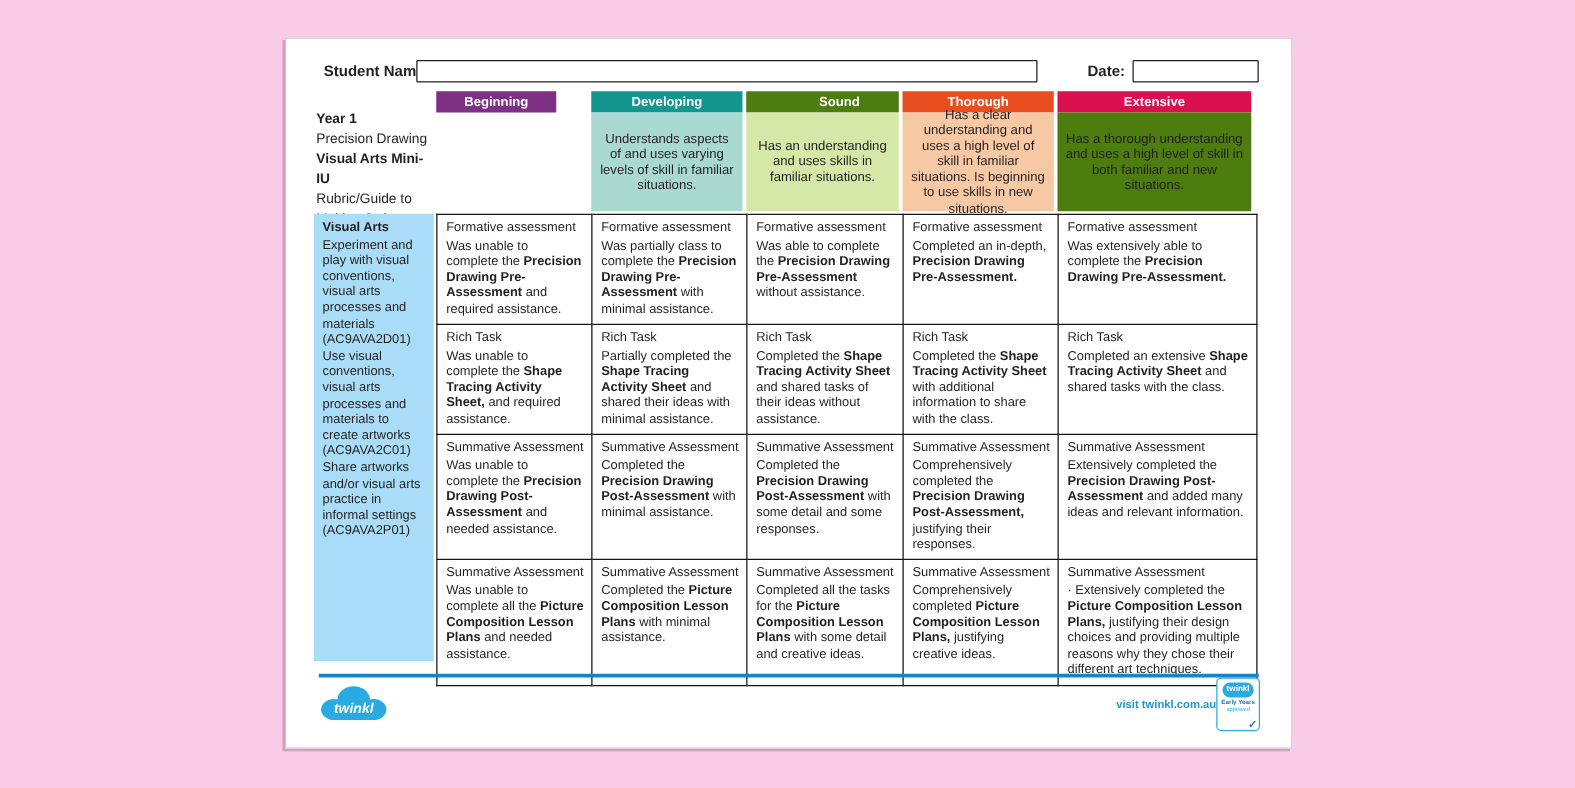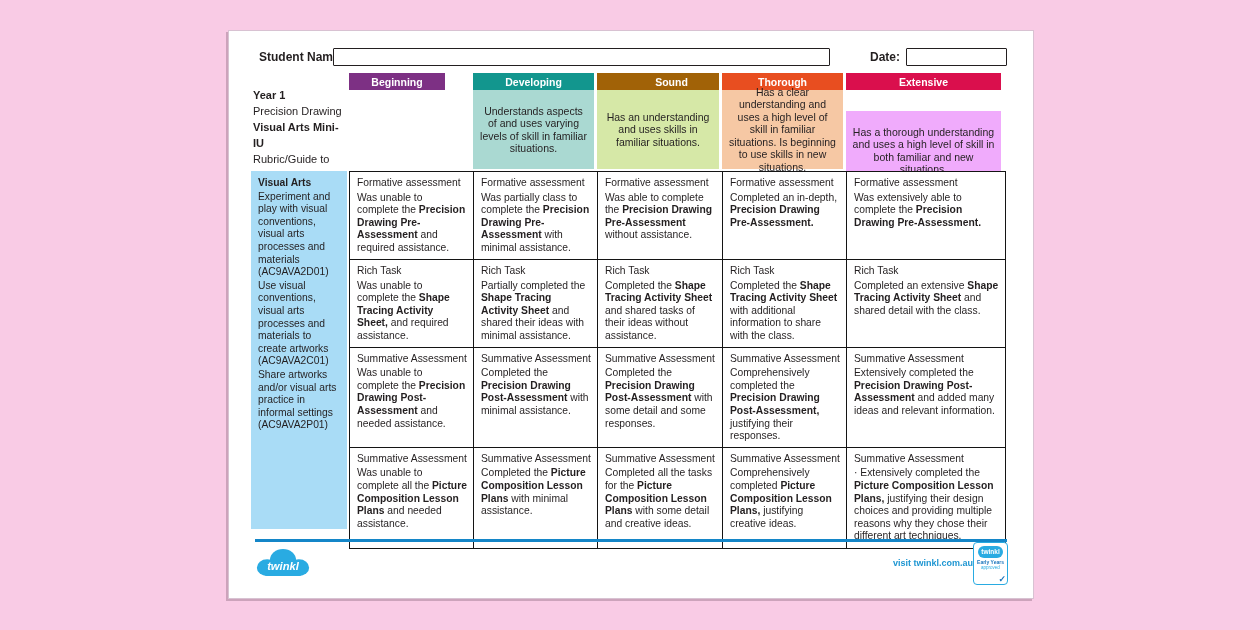--- a/index.html
+++ b/index.html
@@ -102,30 +102,30 @@
 
   <div id="gridHeader">
       <div class="col-head" style="left: 120px; width: 96px;">
         <div class="head-bar" style="background: rgb(125, 48, 132);">Beginning</div>
       </div>
       <div class="col-head" style="left: 244px; width: 121px;">
         <div class="head-bar" style="background: rgb(18, 150, 142);">Developing</div>
         <div class="head-desc" style="background: rgb(170, 217, 210);">Understands aspects of and uses varying levels of skill in familiar situations.</div>
       </div>
       <div class="col-head" style="left: 368px; width: 122px;">
-        <div class="head-bar" style="background: #a16207; padding-left: 27px;">Sound</div>
+        <div class="head-bar" style="background: #4d7c0f; padding-left: 27px;">Sound</div>
         <div class="head-desc" style="background: rgb(214, 232, 167);">Has an understanding and uses skills in familiar situations.</div>
       </div>
       <div class="col-head" style="left: 493px; width: 121px;">
         <div class="head-bar" style="background: rgb(232, 78, 32);">Thorough</div>
         <div class="head-desc" style="background: rgb(246, 200, 164);">Has a clear understanding and uses a high level of skill in familiar situations. Is beginning to use skills in new situations.</div>
       </div>
       <div class="col-head" style="left: 617px; width: 155px;">
         <div class="head-bar" style="background: rgb(218, 15, 77);">Extensive</div>
-        <div class="head-desc" style="background: #f0abfc; margin-top: 21px;">Has a thorough understanding and uses a high level of skill in both familiar and new situations.</div>
+        <div class="head-desc" style="background: #4d7c0f;">Has a thorough understanding and uses a high level of skill in both familiar and new situations.</div>
       </div>
     </div>
 
   <div class="left-col" id="leftCol" style="background: rgb(169, 220, 246);">
       <div class="lc-title">Visual Arts</div>
       <p>Experiment and play with visual conventions, visual arts processes and materials (AC9AVA2D01)</p>
       <p>Use visual conventions, visual arts processes and materials to create artworks (AC9AVA2C01)</p>
       <p>Share artworks and/or visual arts practice in informal settings (AC9AVA2P01)</p>
     </div>
 
@@ -172,21 +172,21 @@
           <td>
             <div class="cell-title">Rich Task</div>
             <p class="cell-text"><span>Completed the </span><span class="b">Shape Tracing Activity Sheet</span><span> and shared tasks of their ideas without assistance.</span></p>
           </td>
           <td>
             <div class="cell-title">Rich Task</div>
             <p class="cell-text"><span>Completed the </span><span class="b">Shape Tracing Activity Sheet</span><span> with additional information to share with the class.</span></p>
           </td>
           <td>
             <div class="cell-title">Rich Task</div>
-            <p class="cell-text"><span>Completed an extensive </span><span class="b">Shape Tracing Activity Sheet</span><span> and shared detail with the class.</span></p>
+            <p class="cell-text"><span>Completed an extensive </span><span class="b">Shape Tracing Activity Sheet</span><span> and shared tasks with the class.</span></p>
           </td>
         </tr>
         <tr style="height: 84px;">
           <td>
             <div class="cell-title">Summative Assessment</div>
             <p class="cell-text"><span>Was unable to complete the </span><span class="b">Precision Drawing Post-Assessment</span><span> and needed assistance.</span></p>
           </td>
           <td>
             <div class="cell-title">Summative Assessment</div>
             <p class="cell-text"><span>Completed the </span><span class="b">Precision Drawing Post-Assessment</span><span> with minimal assistance.</span></p>

